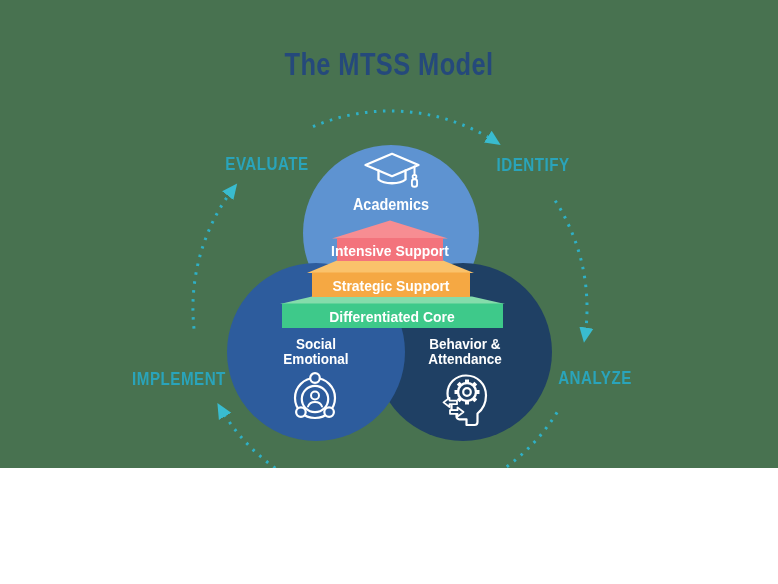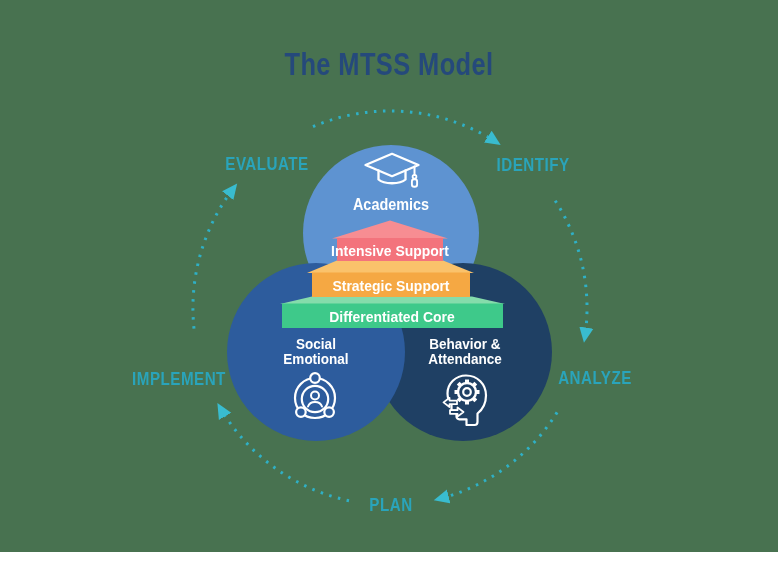--- a/index.html
+++ b/index.html
@@ -1,18 +1,18 @@
 <!DOCTYPE html>
 <html><head>
 <meta charset="utf-8">
 <style>
   html,body { margin:0; padding:0; }
   .stage {
     position:relative;
-    width:778px; height:552px;
+    width:778px; height:468px;
     background:#487250;
     overflow:hidden;
     font-family:"Liberation Sans", sans-serif;
   }
   .art { position:absolute; left:0; top:0; }
   .lbl {
     position:absolute;
     white-space:nowrap;
     transform:translate(-50%,-50%);
     font-family:"Liberation Sans", sans-serif;

